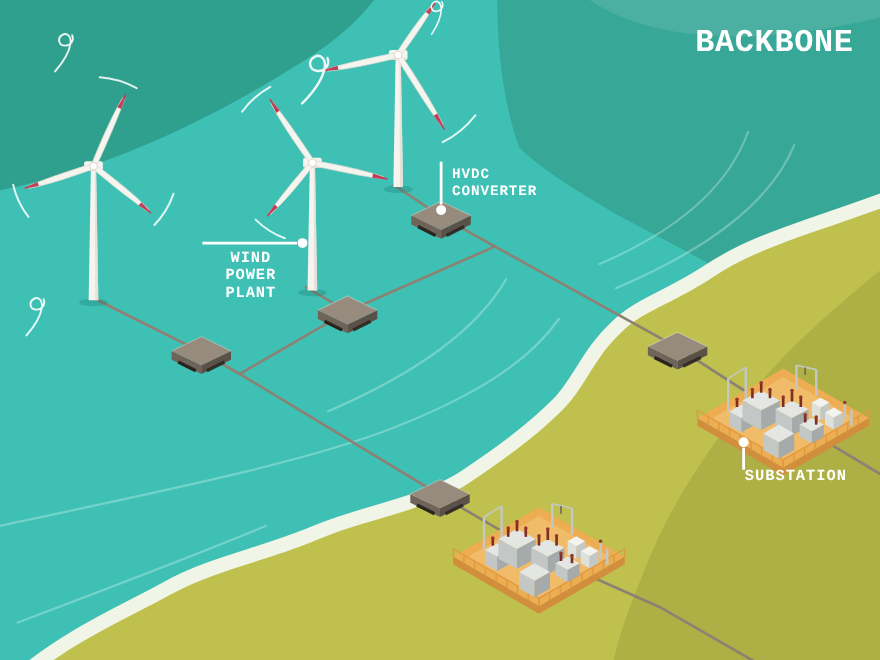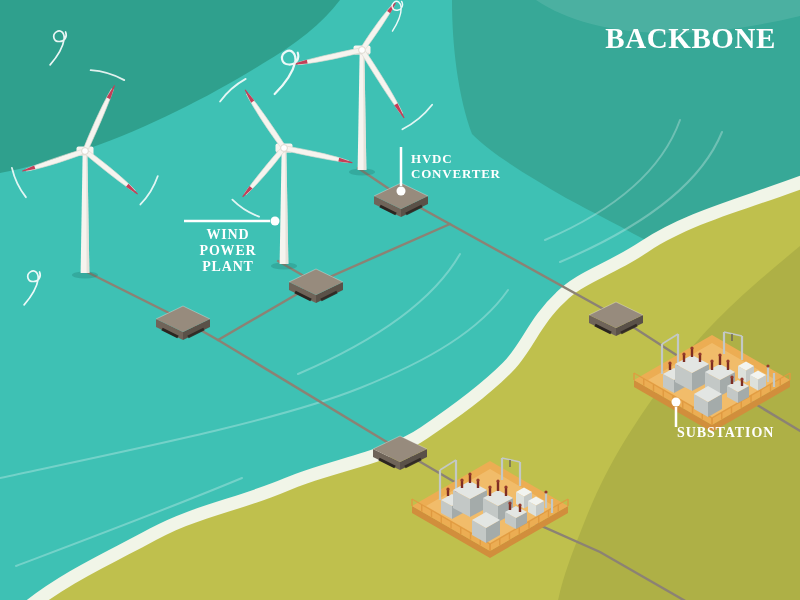--- a/index.html
+++ b/index.html
@@ -1,16 +1,16 @@
 <!DOCTYPE html>
 <html><head>
 <meta charset="utf-8">
 <style>
   html,body{margin:0;padding:0;background:#222;}
-  .stage{position:relative;width:800px;height:600px;overflow:hidden;background:#3EC1B4;font-family:Liberation Serif, serif;}
+  .stage{position:relative;width:800px;height:600px;overflow:hidden;background:#3EC1B4;font-family:Liberation Mono, monospace;}
   .stage svg{position:absolute;left:0;top:0;}
   .lbl{position:absolute;color:#fff;font-weight:bold;text-transform:uppercase;}
   .title{right:24px;top:23px;text-align:right;font-size:29px;line-height:31px;letter-spacing:.6px;}
   .hvdc{left:411px;top:151px;font-size:13px;line-height:15px;letter-spacing:.8px;}
   .wind{left:182px;top:227px;width:92px;text-align:center;font-size:14px;line-height:16px;letter-spacing:.8px;}
   .sub{left:677px;top:425px;font-size:14px;letter-spacing:.9px;text-align:right;}
 </style>
 </head>
 <body>
 

